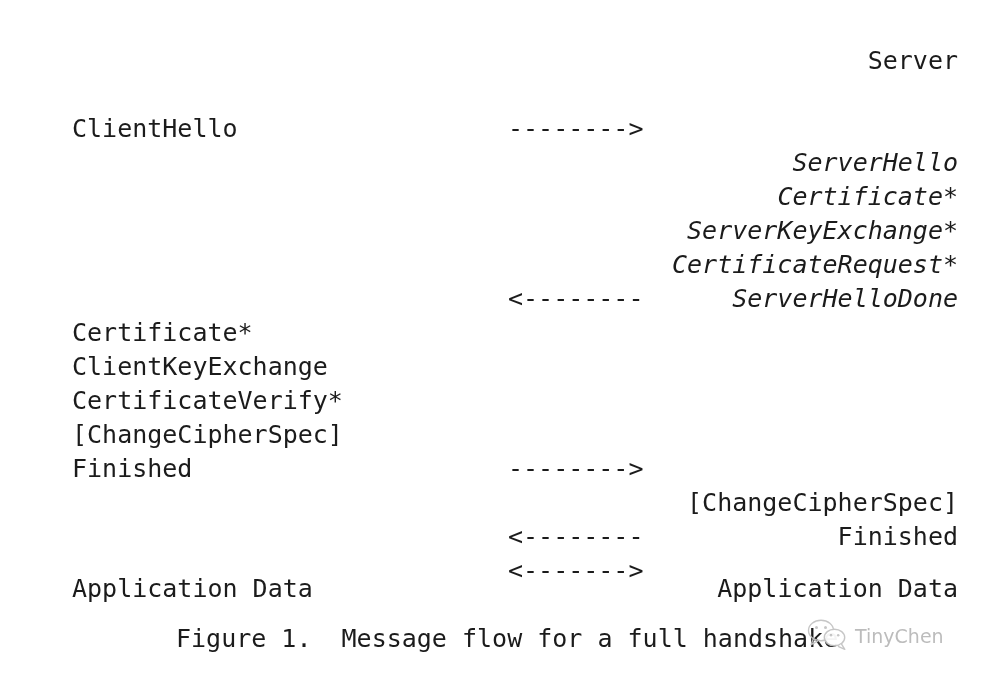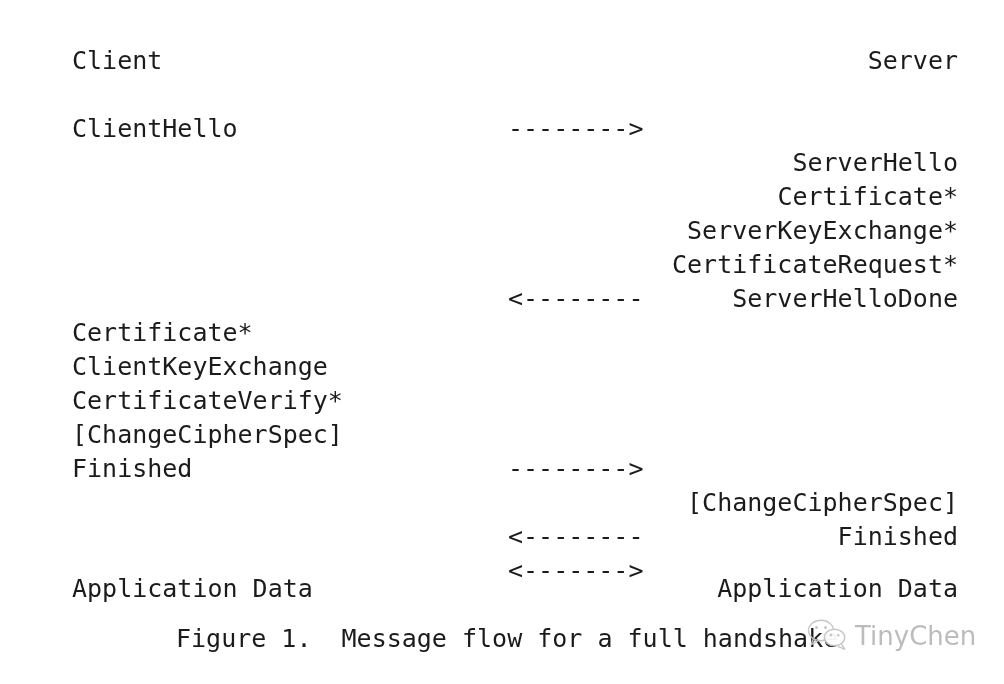--- a/index.html
+++ b/index.html
@@ -42,21 +42,21 @@
   }
   .col-server {
     right: 46px;       
     text-align: right;
   }
 
   
   .row-peers      { top: 44px; }
   .row-clienthello{ top: 112px; }
   .row-arrow1     { top: 112px; }
-  .row-serverblk  { top: 146px; }
+  .row-serverblk  { top: 146px; font-style: italic; }
   .row-arrow2     { top: 282px; }
   .row-clientblk  { top: 316px; }
   .row-arrow3     { top: 452px; }
   .row-bottomsrv  { top: 486px; }
   .row-arrow4     { top: 520px; }
   .row-arrow5     { top: 554px; }
   .row-appdata    { top: 572px; }
 
   .figure-caption {
     position: absolute;
@@ -80,32 +80,31 @@
     opacity: 0.95;
     pointer-events: none;
   }
   .wechat-logo {
     width: 42px;
     height: 36px;
     flex: 0 0 auto;
   }
   .watermark-label {
     font-family: "DejaVu Sans", "Liberation Sans", sans-serif;
-    font-size: 26px;
+    font-size: 19px;
     line-height: 1;
     color: #b9b9b9;
     white-space: pre;
   }
 </style>
 </head>
 <body>
 
 <div id="figure-canvas">
 
-  <div class="mono col-client row-peers">Client</div>
 
   <div class="mono col-server row-peers">Server</div>
 
   <div class="mono col-client row-clienthello">ClientHello</div>
 
   <div class="mono col-arrow row-arrow1">--------&gt;</div>
 
   <div class="mono col-server row-serverblk">ServerHello
 Certificate*
 ServerKeyExchange*

